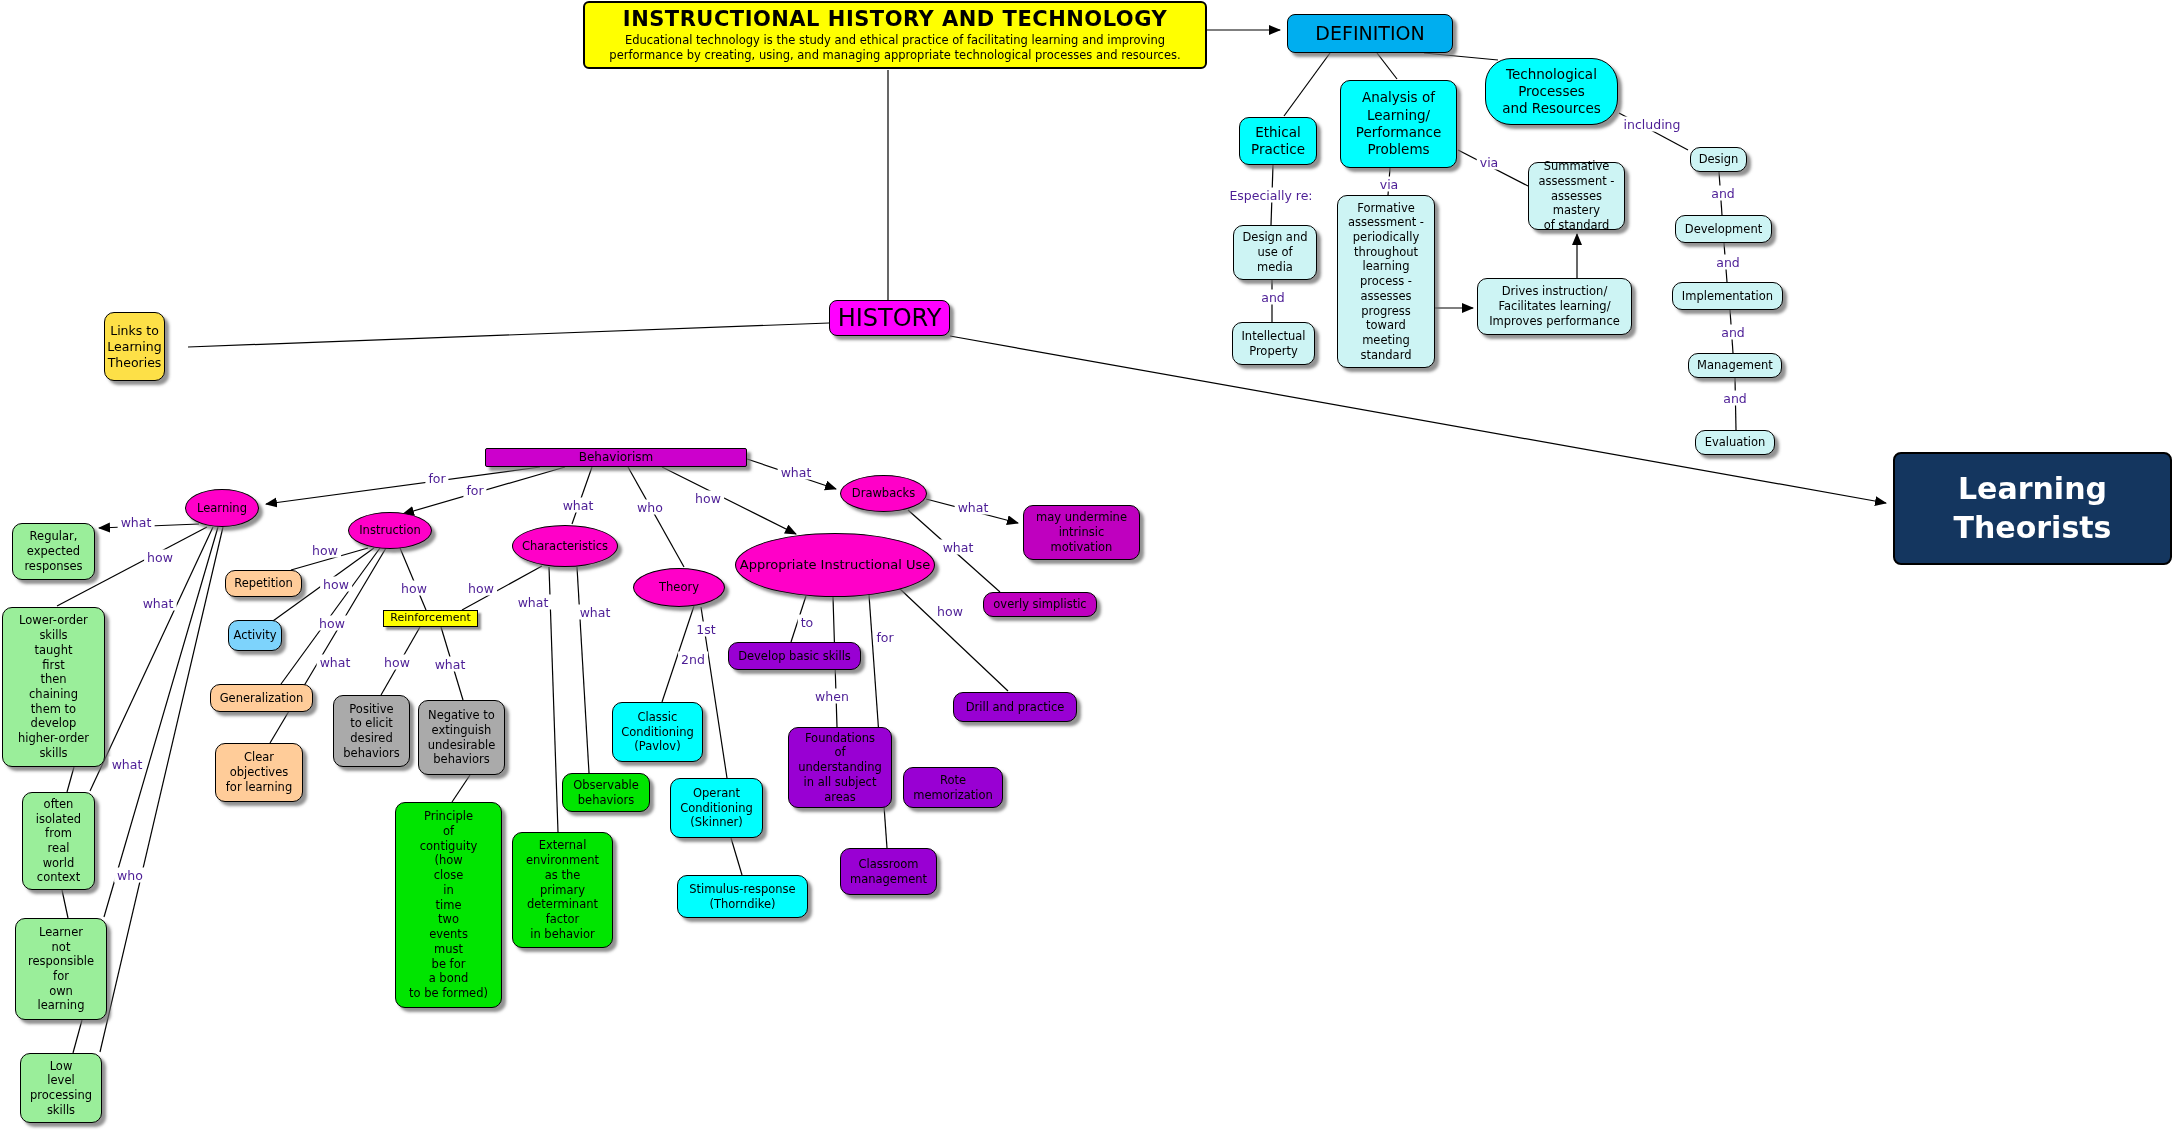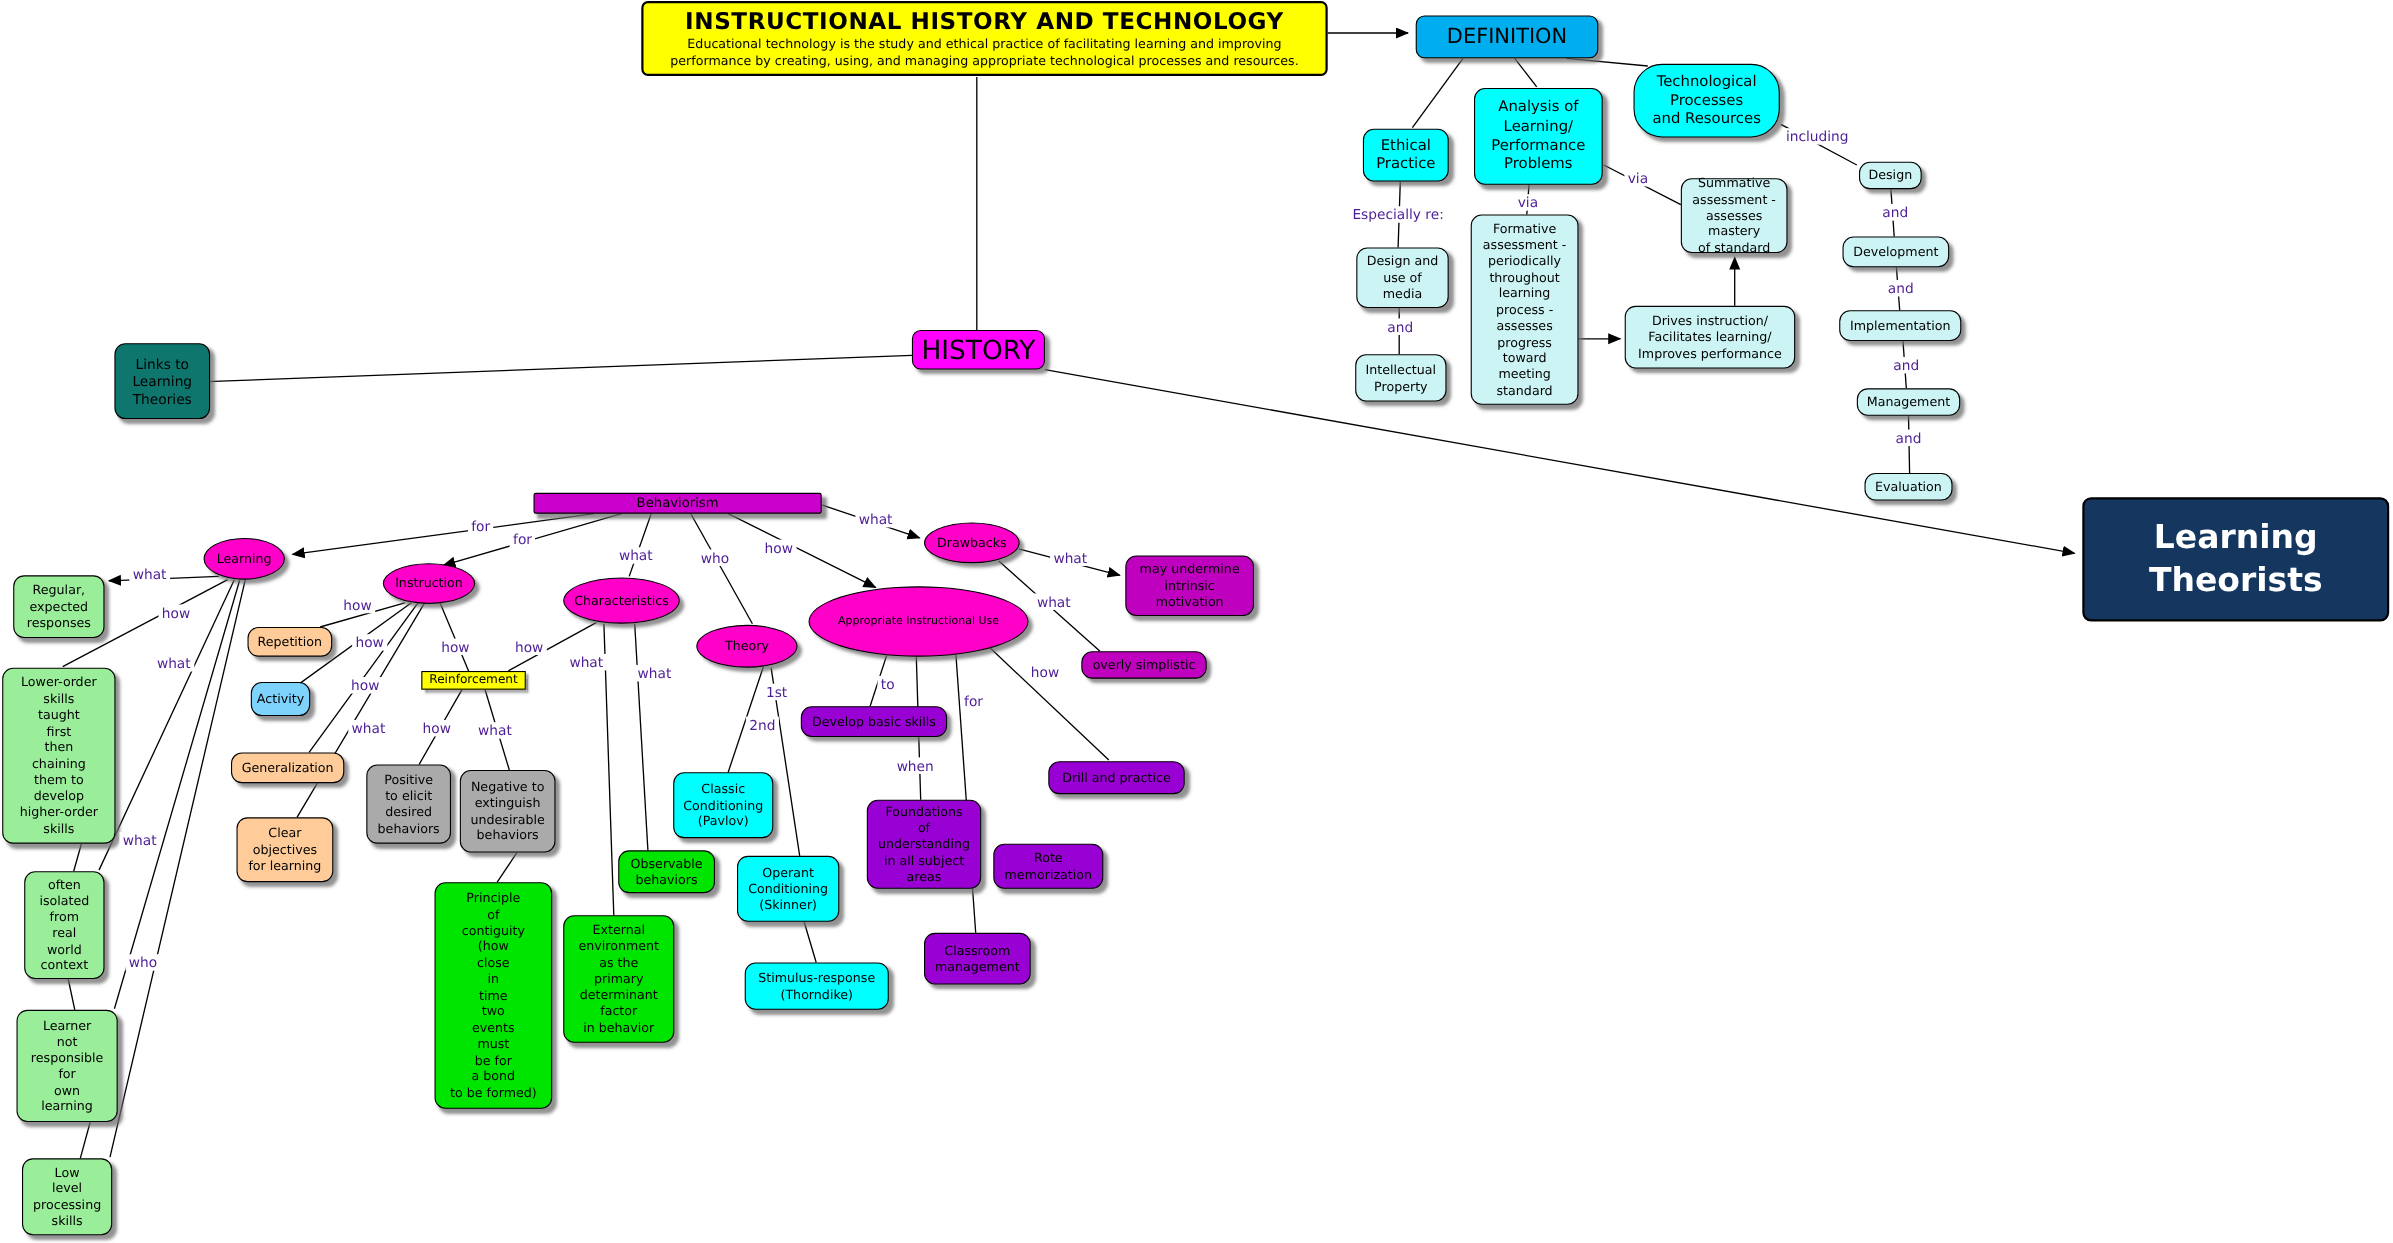--- a/index.html
+++ b/index.html
@@ -129,30 +129,30 @@
 of standard</div>
       <div class="node s-rect" style="left: 1477px; top: 278px; width: 155px; height: 57px; background: rgb(205, 244, 244);">Drives instruction/
 Facilitates learning/
 Improves performance</div>
       <div class="node s-rect" style="left: 1690px; top: 147px; width: 57px; height: 25px; background: rgb(205, 244, 244);">Design</div>
       <div class="node s-rect" style="left: 1675px; top: 215px; width: 97px; height: 28px; background: rgb(205, 244, 244);">Development</div>
       <div class="node s-rect" style="left: 1672px; top: 282px; width: 111px; height: 28px; background: rgb(205, 244, 244);">Implementation</div>
       <div class="node s-rect" style="left: 1688px; top: 353px; width: 94px; height: 25px; background: rgb(205, 244, 244);">Management</div>
       <div class="node s-rect" style="left: 1695px; top: 430px; width: 80px; height: 25px; background: rgb(205, 244, 244);">Evaluation</div>
       <div class="node s-magenta" style="left: 829px; top: 300px; width: 121px; height: 36px; background: rgb(255, 0, 255);">HISTORY</div>
-      <div class="node s-rect" style="left: 104px; top: 312px; width: 87px; height: 69px; background: #0f766e; font-size: 12.5px;">Links to
+      <div class="node s-rect" style="left: 104px; top: 312px; width: 61px; height: 69px; background: #fde047; font-size: 12.5px;">Links to
 Learning
 Theories</div>
       <div class="node s-navy" style="left: 1893px; top: 452px; width: 279px; height: 113px; background: rgb(20, 54, 95); font-size: 30px;">Learning Theorists</div>
       <div class="node s-bar" style="left: 485px; top: 448px; width: 262px; height: 19px; background: rgb(204, 0, 204); font-size: 12px;">Behaviorism</div>
       <div class="node s-ellipse" style="left: 185px; top: 489px; width: 74px; height: 38px; background: rgb(255, 0, 200);">Learning</div>
       <div class="node s-ellipse" style="left: 348px; top: 512px; width: 84px; height: 37px; background: rgb(255, 0, 200);">Instruction</div>
       <div class="node s-ellipse" style="left: 512px; top: 525px; width: 106px; height: 42px; background: rgb(255, 0, 200);">Characteristics</div>
       <div class="node s-ellipse" style="left: 633px; top: 568px; width: 92px; height: 39px; background: rgb(255, 0, 200);">Theory</div>
-      <div class="node s-ellipse" style="left: 735px; top: 533px; width: 200px; height: 64px; background: rgb(255, 0, 200); font-size: 10px;">Appropriate Instructional Use</div>
+      <div class="node s-ellipse" style="left: 735px; top: 533px; width: 200px; height: 64px; background: rgb(255, 0, 200); font-size: 13px;">Appropriate Instructional Use</div>
       <div class="node s-ellipse" style="left: 840px; top: 475px; width: 87px; height: 37px; background: rgb(255, 0, 200);">Drawbacks</div>
       <div class="node s-rect" style="left: 12px; top: 523px; width: 83px; height: 57px; background: rgb(154, 238, 154);">Regular,
 expected
 responses</div>
       <div class="node s-rect" style="left: 2px; top: 607px; width: 103px; height: 160px; background: rgb(154, 238, 154);">Lower-order
 skills
 taught
 first
 then
 chaining

